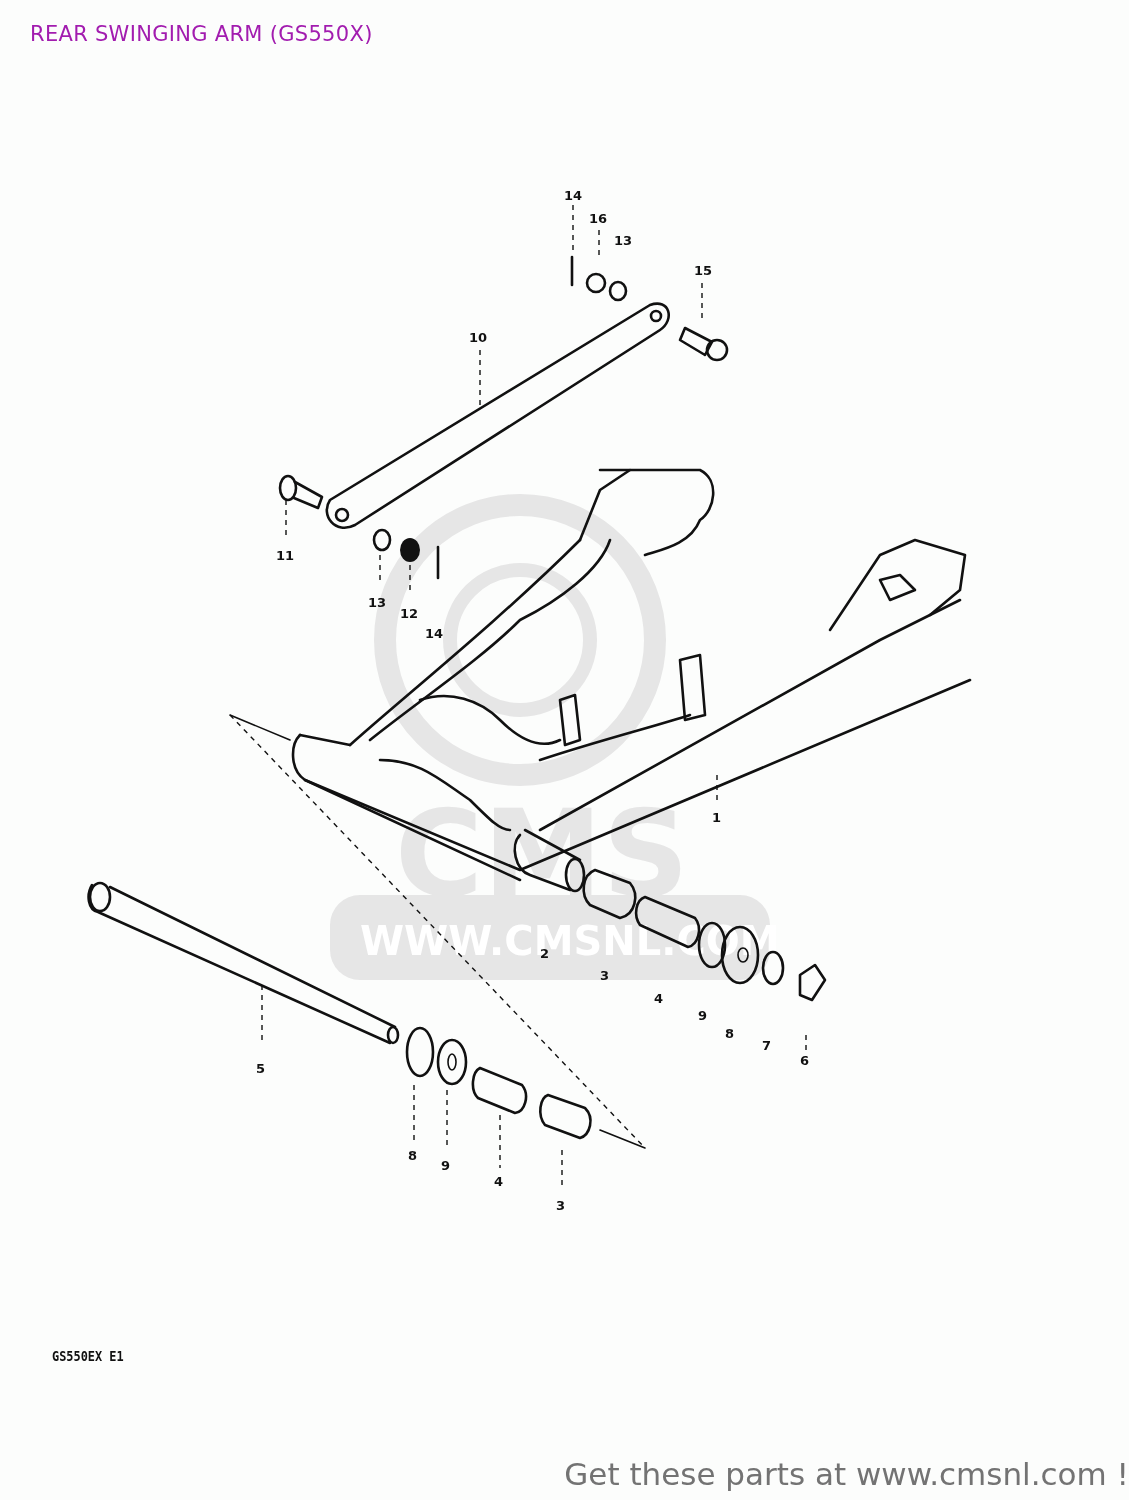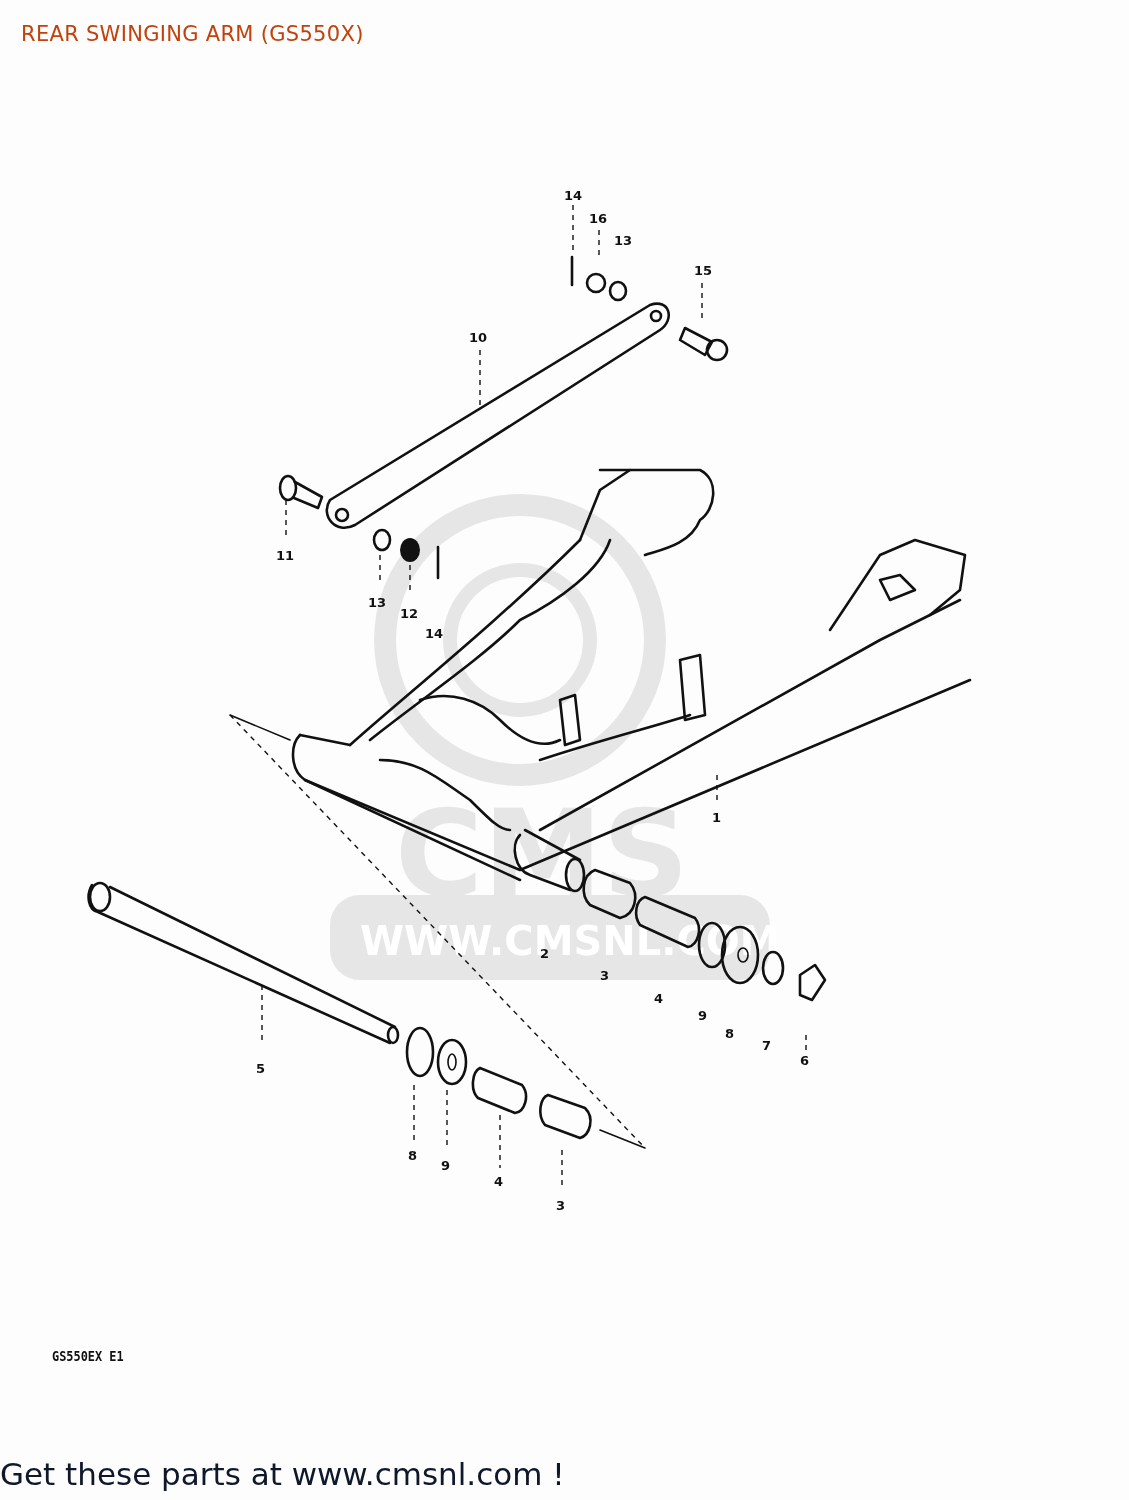--- a/index.html
+++ b/index.html
@@ -1,18 +1,18 @@
 <!DOCTYPE html>
 <html><head>
 <meta charset="utf-8">
 <style>
   html, body { margin: 0; padding: 0; background: #fcfdfc; }
   body { width: 1129px; height: 1500px; position: relative; overflow: hidden; font-family: "DejaVu Sans", sans-serif; }
-  .title { position: absolute; left: 21px; top: 22px; font-size: 21px; color: #c2410c; letter-spacing: 0.3px; }
-  .footer { position: absolute; left: 0; width: 1129px; top: 1456px; text-align: left; font-size: 31px; color: #0f172a; }
+  .title { position: absolute; left: 30px; top: 22px; font-size: 21px; color: #a21caf; letter-spacing: 0.3px; }
+  .footer { position: absolute; left: 0; width: 1129px; top: 1456px; text-align: right; font-size: 31px; color: #737373; }
   .code { position: absolute; left: 52px; top: 1348px; font-size: 14px; font-weight: bold; color: #111; letter-spacing: 0; transform: scaleX(0.85); transform-origin: left; font-family: "DejaVu Sans Mono", monospace; }
   svg.diagram { position: absolute; left: 0; top: 0; }
   .lbl { font-family: "DejaVu Sans", sans-serif; font-weight: bold; font-size: 13px; fill: #111; }
   .wm { fill: #e6e6e6; }
   .wmtxt { font-family: "DejaVu Sans", sans-serif; font-weight: bold; fill: #ffffff; }
   .part { fill: none; stroke: #111; stroke-width: 2.6; stroke-linecap: round; stroke-linejoin: round; }
   .thin { fill: none; stroke: #111; stroke-width: 1.6; stroke-linecap: round; }
   .lead { fill: none; stroke: #111; stroke-width: 1.4; stroke-dasharray: 5 5; }
   .solid { fill: #111; }
 </style>

